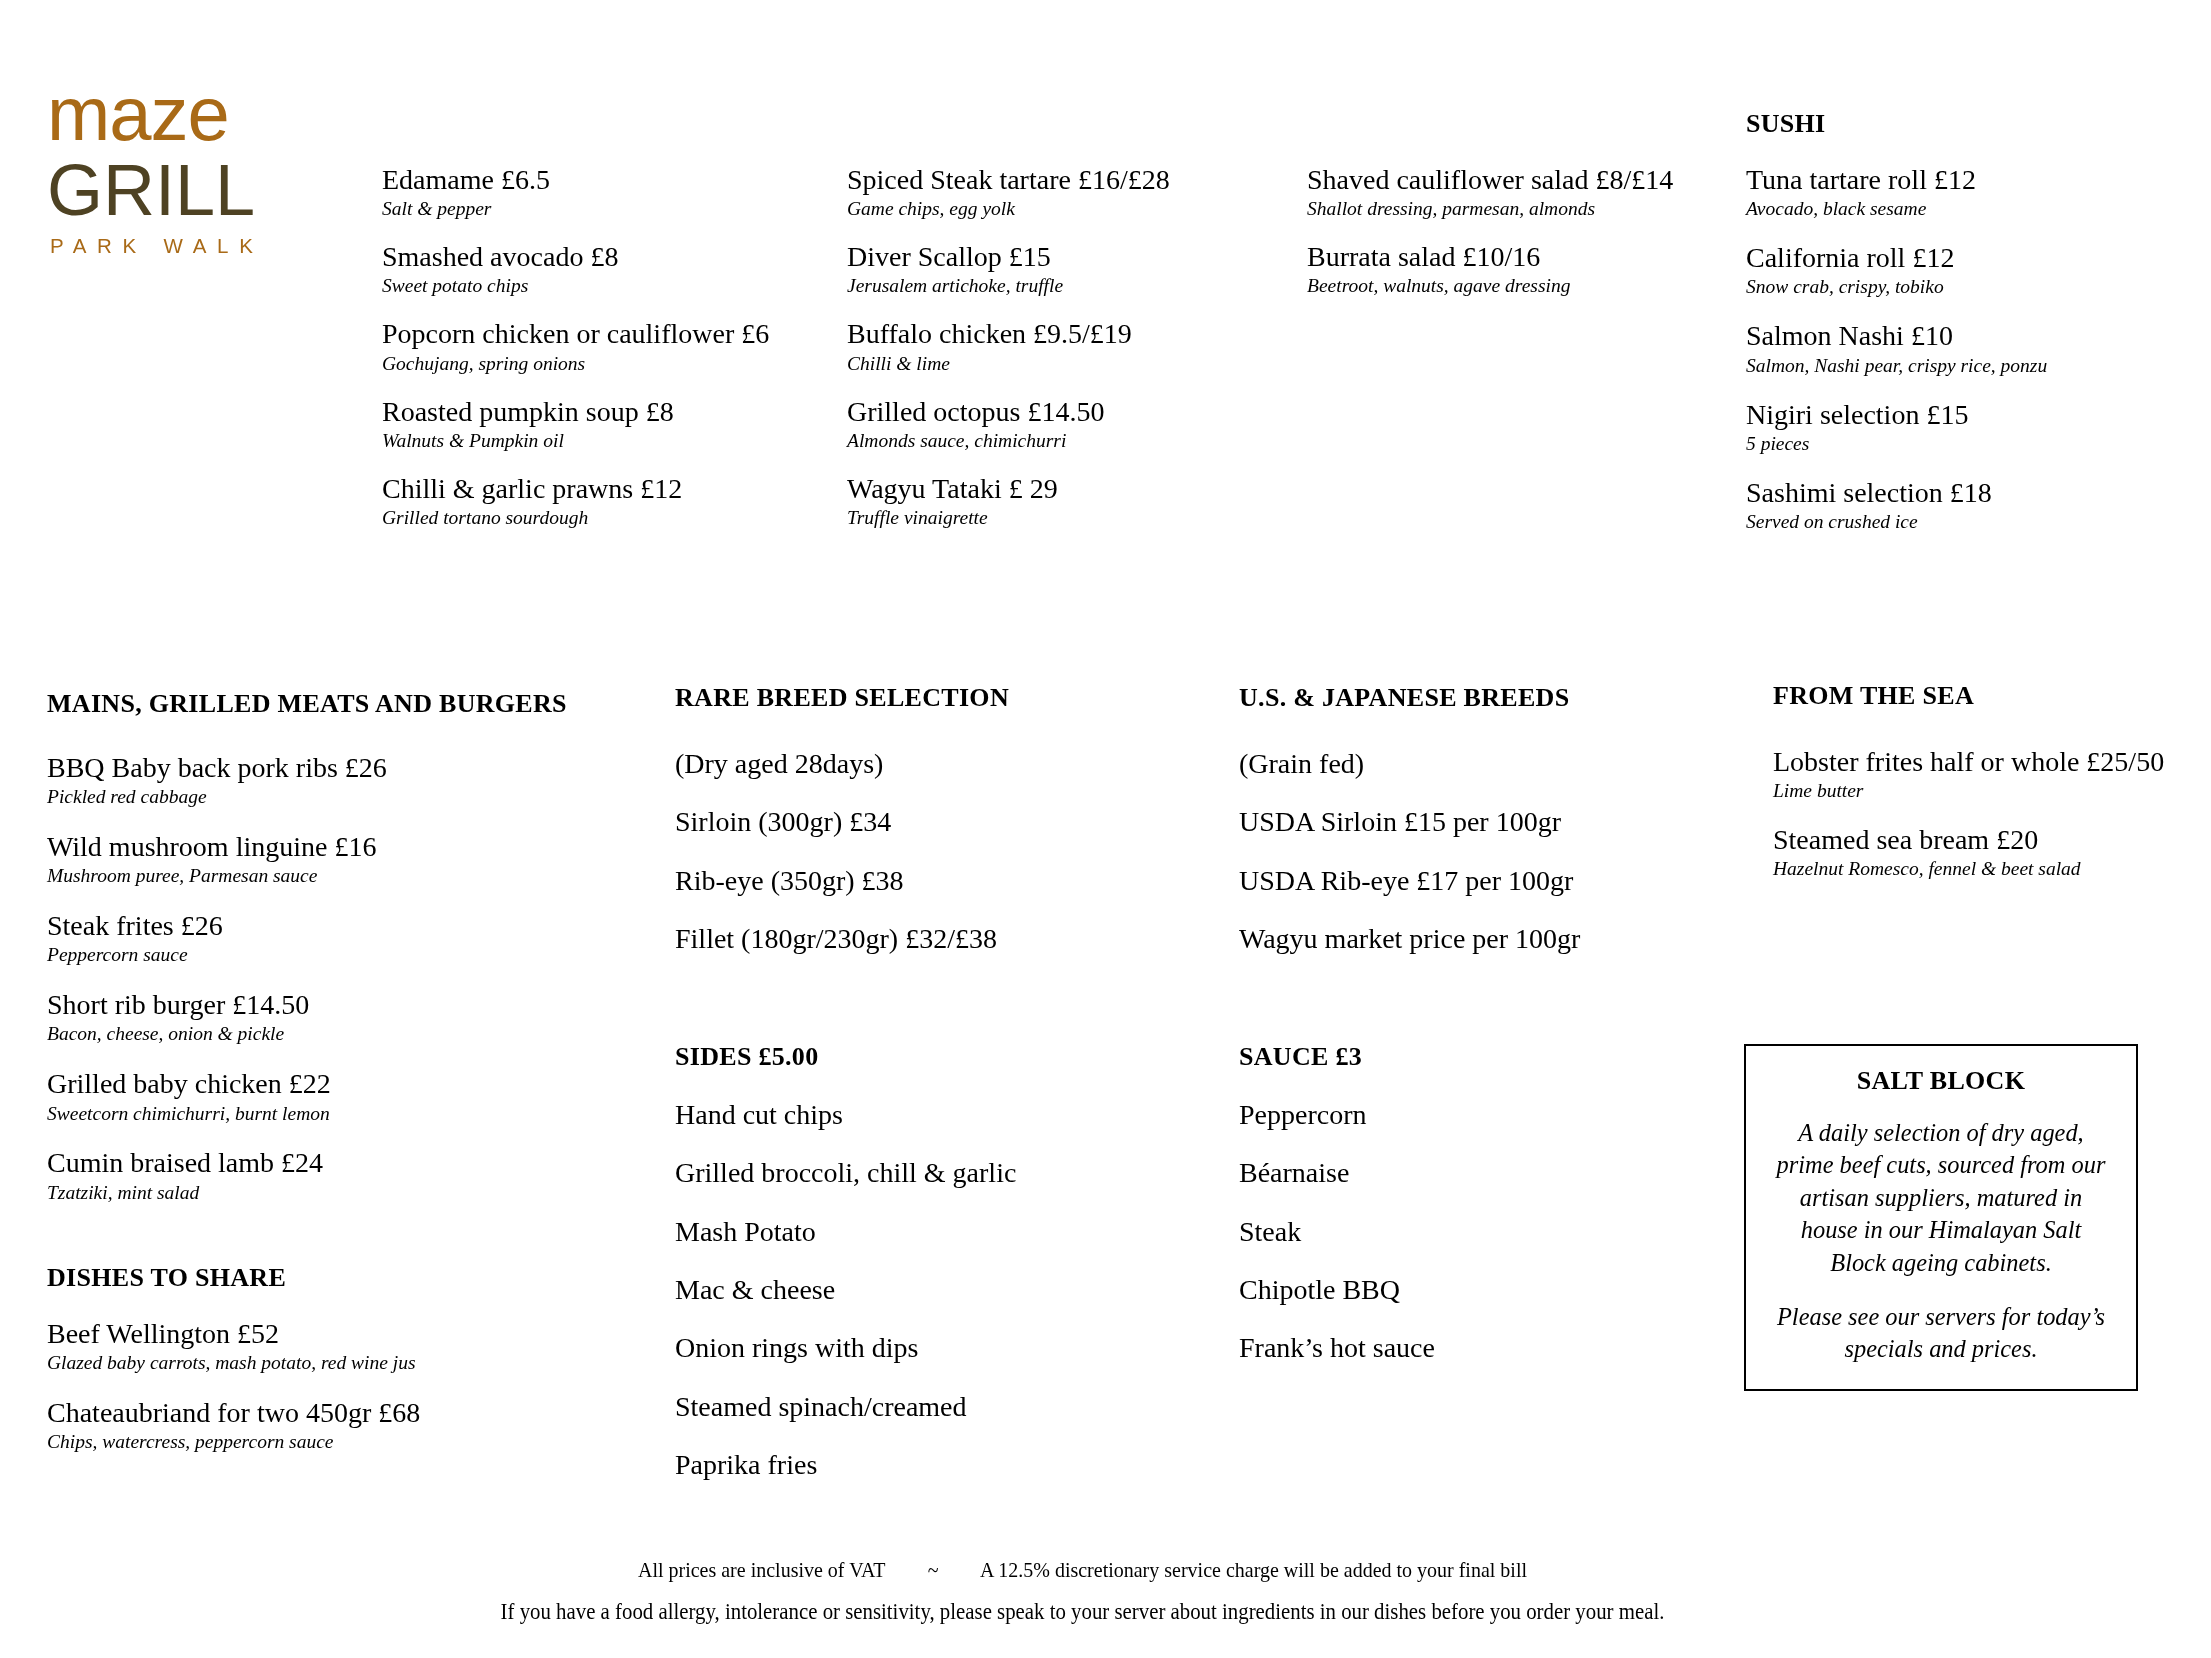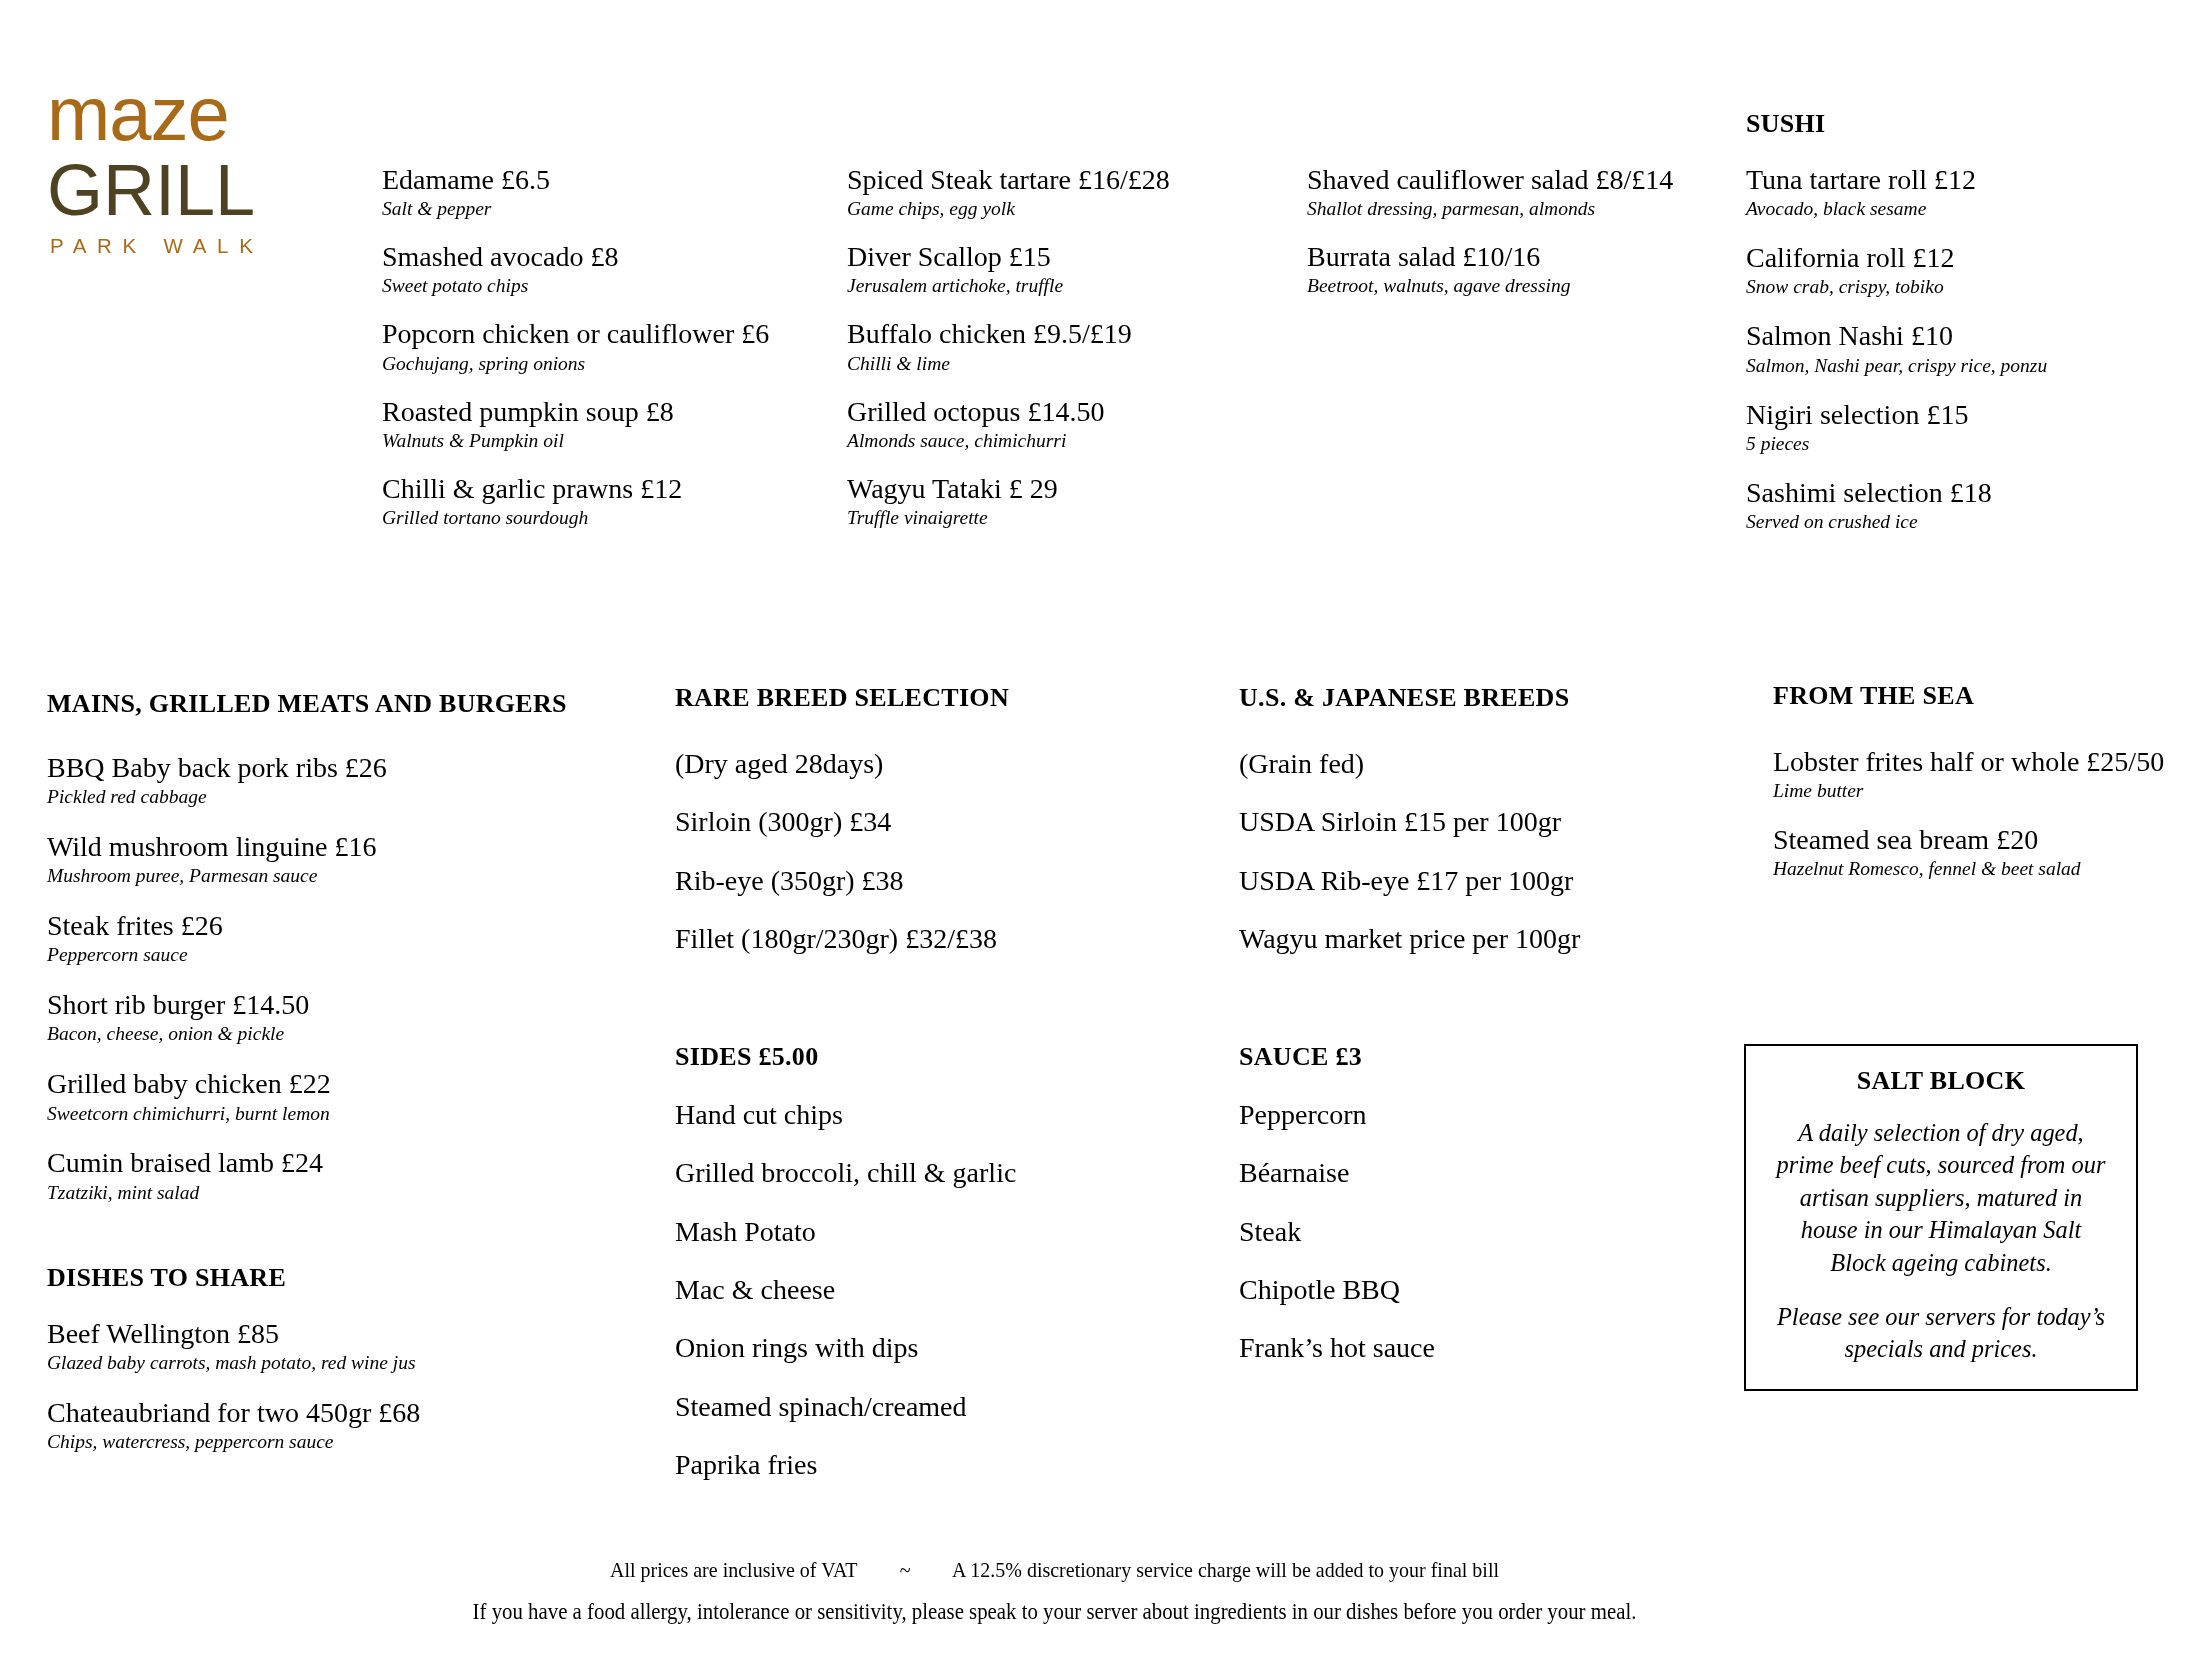--- a/index.html
+++ b/index.html
@@ -160,20 +160,21 @@
   }
 
   
   .footer {
     position: absolute;
     left: 0;
     top: 1560px;
     width: 2109px;
     text-align: center;
     font-family: "Liberation Serif", "DejaVu Serif", serif;
+    padding-left: 28px;
   }
   .footer .f-line {
     font-size: 21.5px;
     line-height: 1.0;
     transform: scaleX(0.93);
     margin-bottom: 19.5px;
     white-space: nowrap;
   }
   .footer .f-line.second { font-size: 22.4px; margin-bottom: 0; }
   .footer .f-gap { display: inline-block; width: 35px; }
@@ -295,21 +296,21 @@
     </div>
     <div class="item">
       <div class="item-name">Cumin braised lamb £24</div>
       <div class="item-desc">Tzatziki, mint salad</div>
     </div>
   </div>
 
   <div class="col-share">
     <div class="sec-title">DISHES TO SHARE</div>
     <div class="item">
-      <div class="item-name">Beef Wellington £85</div>
+      <div class="item-name">Beef Wellington £52</div>
       <div class="item-desc">Glazed baby carrots, mash potato, red wine jus</div>
     </div>
     <div class="item">
       <div class="item-name">Chateaubriand for two 450gr £68</div>
       <div class="item-desc">Chips, watercress, peppercorn sauce</div>
     </div>
   </div>
 
   <div class="col-rare">
     <div class="sec-title">RARE BREED SELECTION</div>

